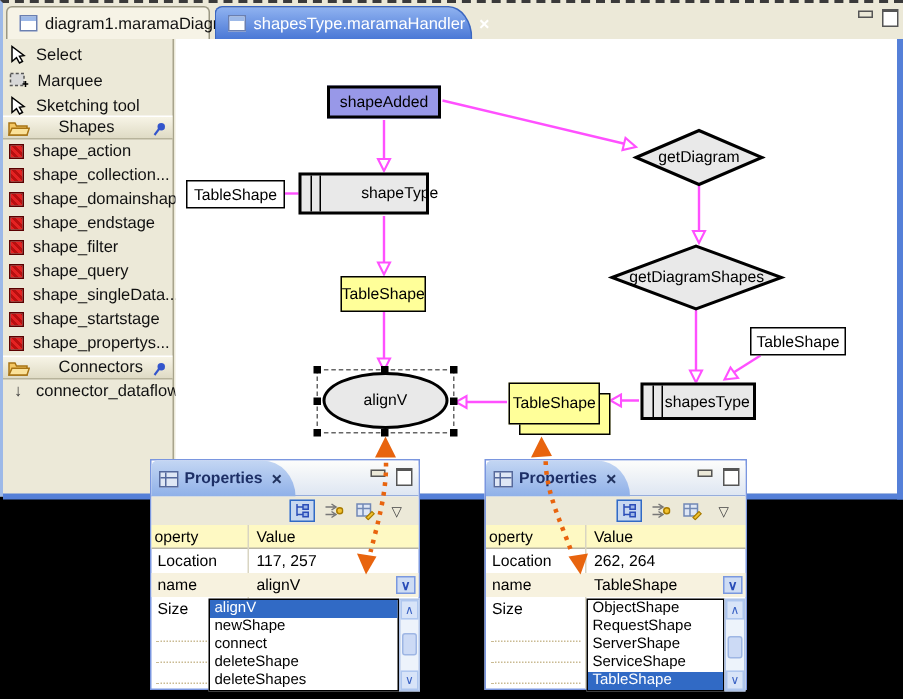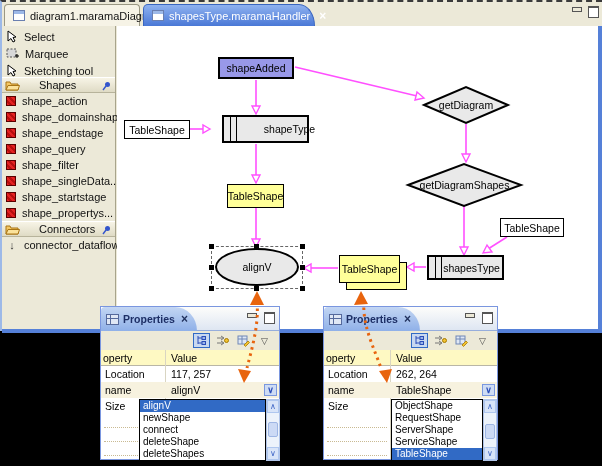--- a/index.html
+++ b/index.html
@@ -151,33 +151,37 @@
             <path d="M4,5 L1,9" stroke="#3355cc" stroke-width="1.4"></path>
           </svg>
       </div>
 
       <div class="pal-item">
           <span class="red-sq"></span>
           <span>shape_action</span>
         </div>
       <div class="pal-item">
           <span class="red-sq"></span>
+          <span>shape_collection...</span>
+        </div>
+      <div class="pal-item">
+          <span class="red-sq"></span>
           <span>shape_domainshape</span>
         </div>
       <div class="pal-item">
           <span class="red-sq"></span>
           <span>shape_endstage</span>
         </div>
       <div class="pal-item">
           <span class="red-sq"></span>
+          <span>shape_filter</span>
+        </div>
+      <div class="pal-item">
+          <span class="red-sq"></span>
           <span>shape_query</span>
-        </div>
-      <div class="pal-item">
-          <span class="red-sq"></span>
-          <span>shape_filter</span>
         </div>
       <div class="pal-item">
           <span class="red-sq"></span>
           <span>shape_singleData...</span>
         </div>
       <div class="pal-item">
           <span class="red-sq"></span>
           <span>shape_startstage</span>
         </div>
       <div class="pal-item">
@@ -239,21 +243,21 @@
   </svg>
 
   <div class="node" style="left:218px;top:57px;width:76px;height:22px;border:2px solid #000;background:#9898E8;">
       <span>shapeAdded</span>
     </div>
 
   <div class="node n-white" style="left:124px;top:120px;width:66px;height:19px;">
       <span>TableShape</span>
     </div>
 
-  <div class="node n-rect2" style="left:222px;top:115px;width:87px;height:28px;padding-left:36px;">
+  <div class="node n-rect2" style="left:199px;top:115px;width:87px;height:28px;padding-left:36px;">
     <span class="vline" style="left:6px;"></span>
     <span class="vline" style="left:12px;"></span>
     <span style="padding-left:12px;">shapeType</span>
   </div>
 
   <div class="node n-yellow" style="left:227px;top:184px;width:57px;height:24px;">
       <span>TableShape</span>
     </div>
 
   <div class="sel-box" style="left:211px;top:246px;width:92px;height:43px;"></div>

